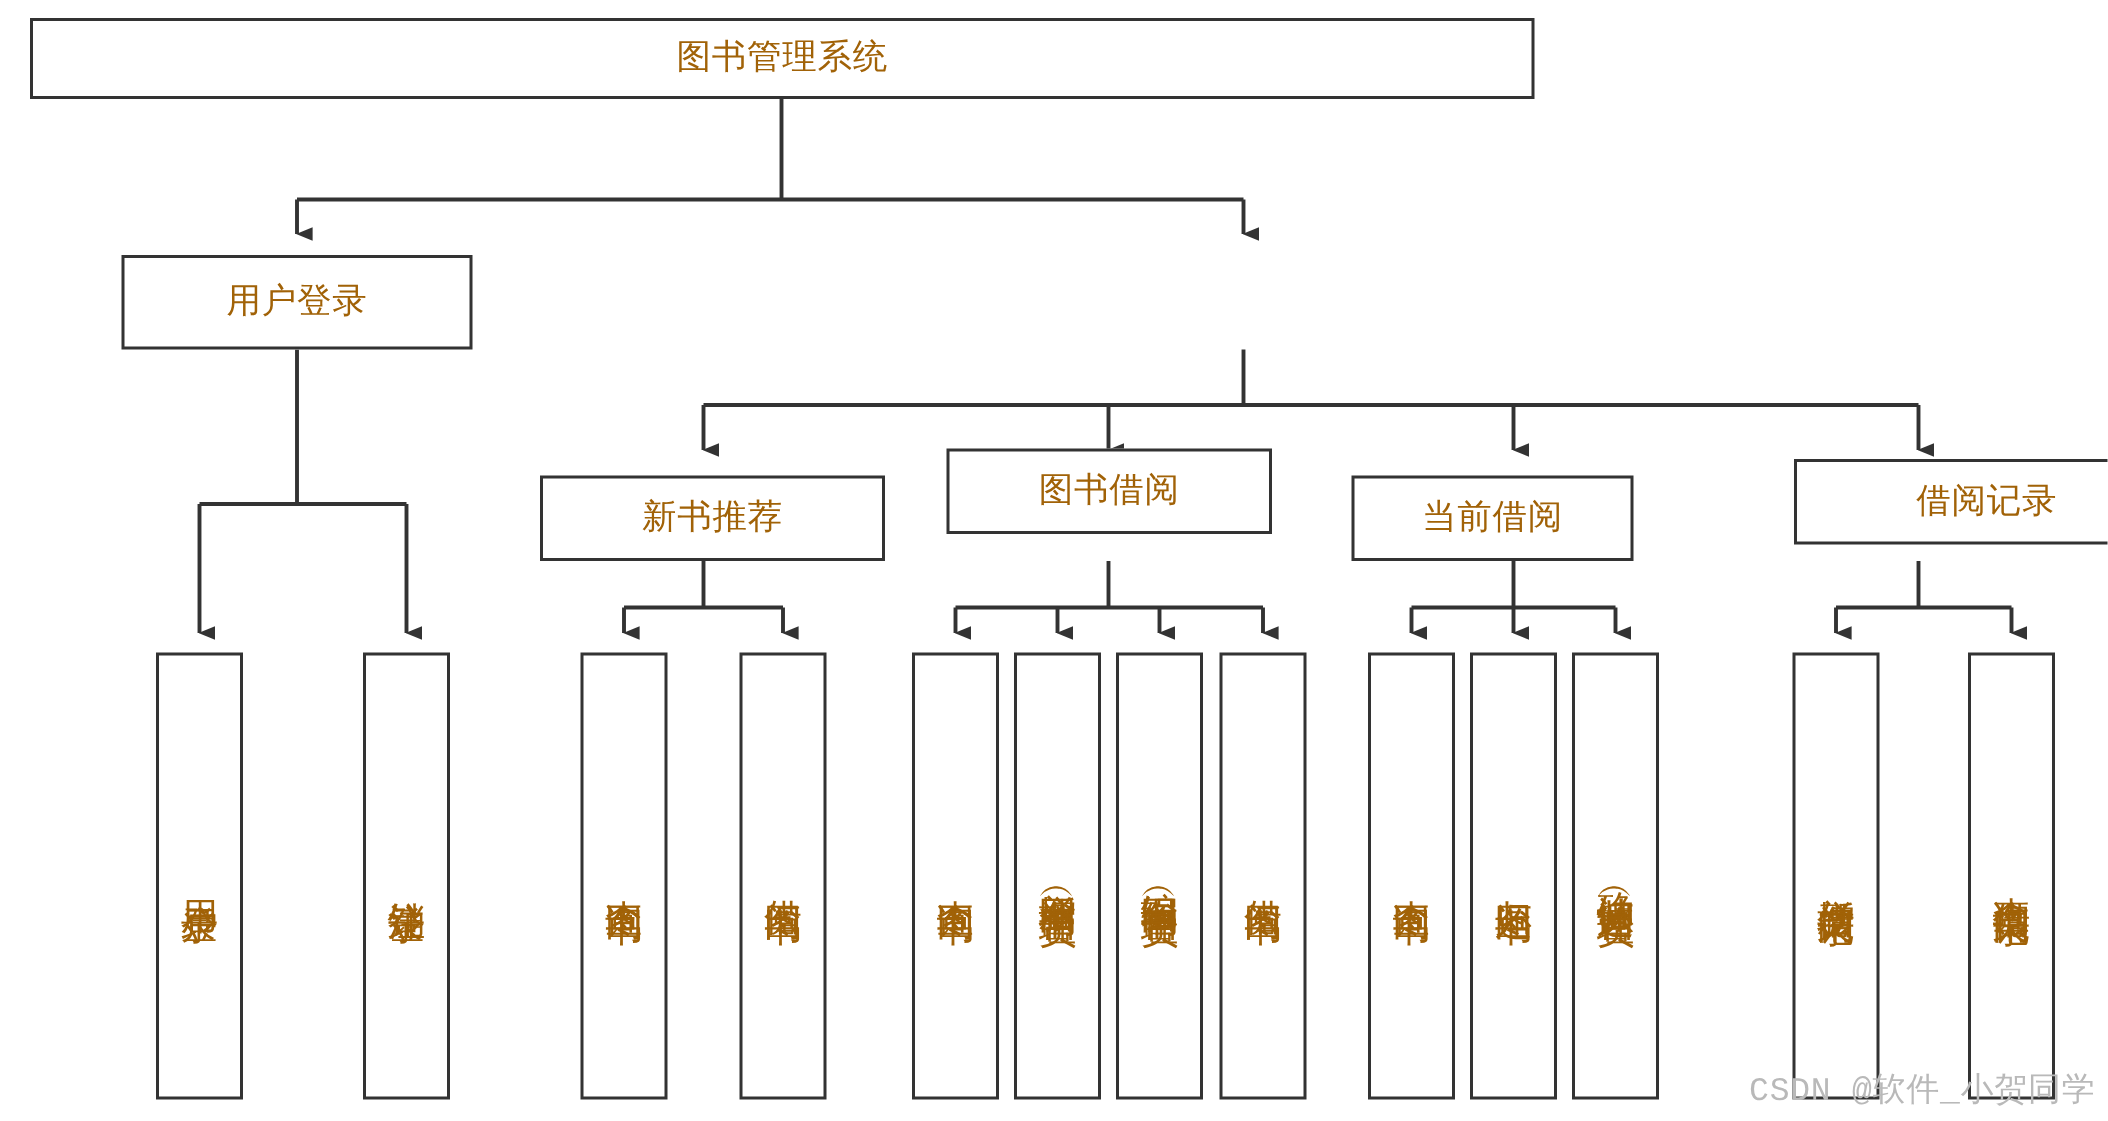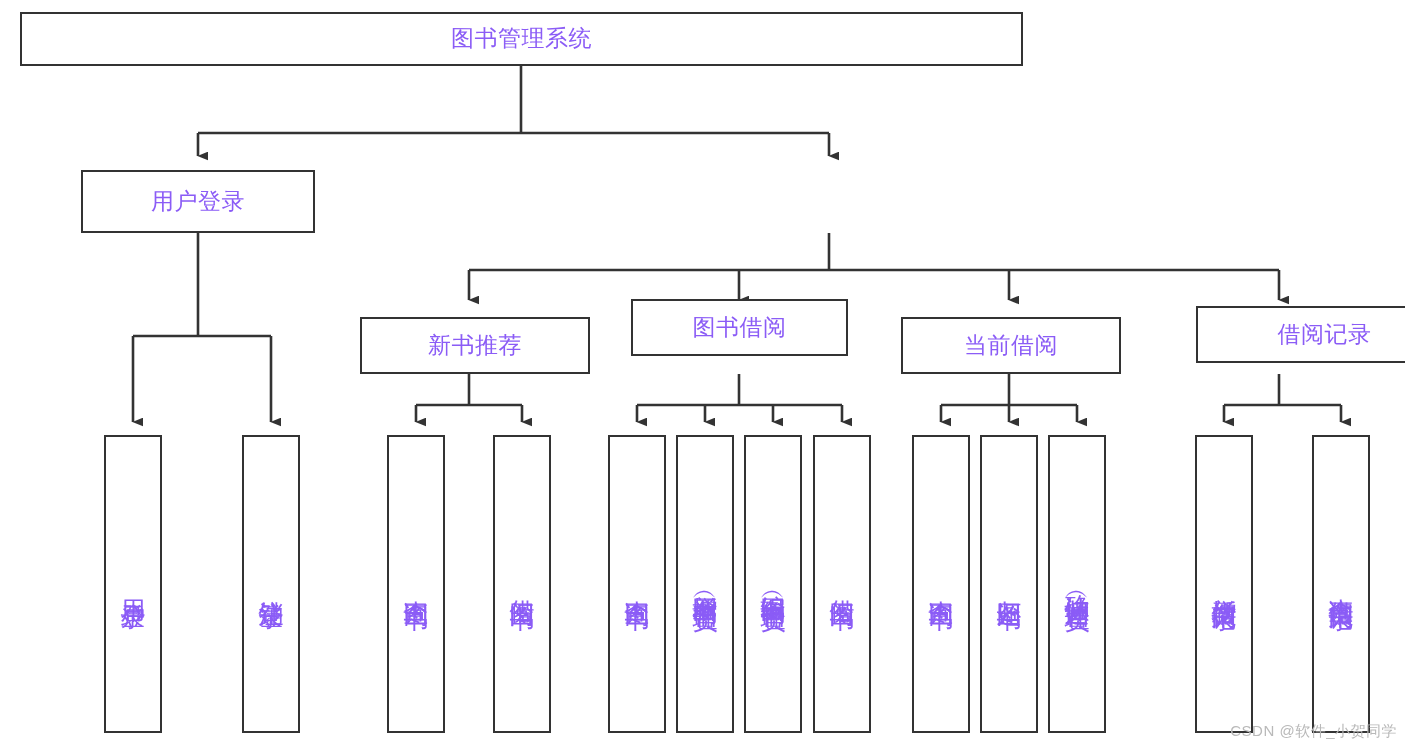--- a/index.html
+++ b/index.html
@@ -31,21 +31,21 @@
     position: absolute;
     box-sizing: border-box;
     background: #ffffff;
     border: 2px solid #333333;
     display: flex;
     align-items: center;
     justify-content: center;
     overflow: hidden;
   }
   .node .label {
-    color: #8b5cf6;
+    color: #a16207;
     line-height: 1.12;
     text-align: left;
     white-space: pre-wrap;
   }
   .node.horiz .label {
     writing-mode: horizontal-tb;
     font-size: 23px;
     letter-spacing: 0.5px;
   }
   .node.root .label {
@@ -62,23 +62,23 @@
     font-size: 25px;
     line-height: 1.0;
     letter-spacing: 2px;
     display: block;
     margin: auto 0;
   }
   .watermark {
     position: absolute;
     right: 8px;
     bottom: 6px;
-    font-size: 15px;
+    font-size: 22px;
     color: #b9b9b9;
-    font-family: Liberation Sans, sans-serif;
+    font-family: Liberation Mono, monospace;
     white-space: nowrap;
     letter-spacing: 0.5px;
   }
 </style>
 </head>
 <body>
 
 <div id="diagram-root">
 
   <svg class="connectors" viewBox="0 0 1405 747" xmlns="http://www.w3.org/2000/svg">
@@ -144,21 +144,21 @@
 
 
   <div class="node horiz" style="left:360px; top:317px; width:230px; height:57px;">
     <span class="label">新书推荐</span>
   </div>
 
   <div class="node horiz" style="left:631px; top:299px; width:217px; height:57px;">
     <span class="label">图书借阅</span>
   </div>
 
-  <div class="node horiz" style="left:901px; top:317px; width:220px; height:57px;">
+  <div class="node horiz" style="left:901px; top:317px; width:188px; height:57px;">
     <span class="label">当前借阅</span>
   </div>
 
   <div class="node horiz" style="left:1171px; top:306px; width:257px; height:57px;margin-left:25px;">
     <span class="label">借阅记录</span>
   </div>
 
   <div class="node vert" style="left:104px; top:435px; width:58px; height:298px;">
     <span class="label">用户登录</span>
   </div>

